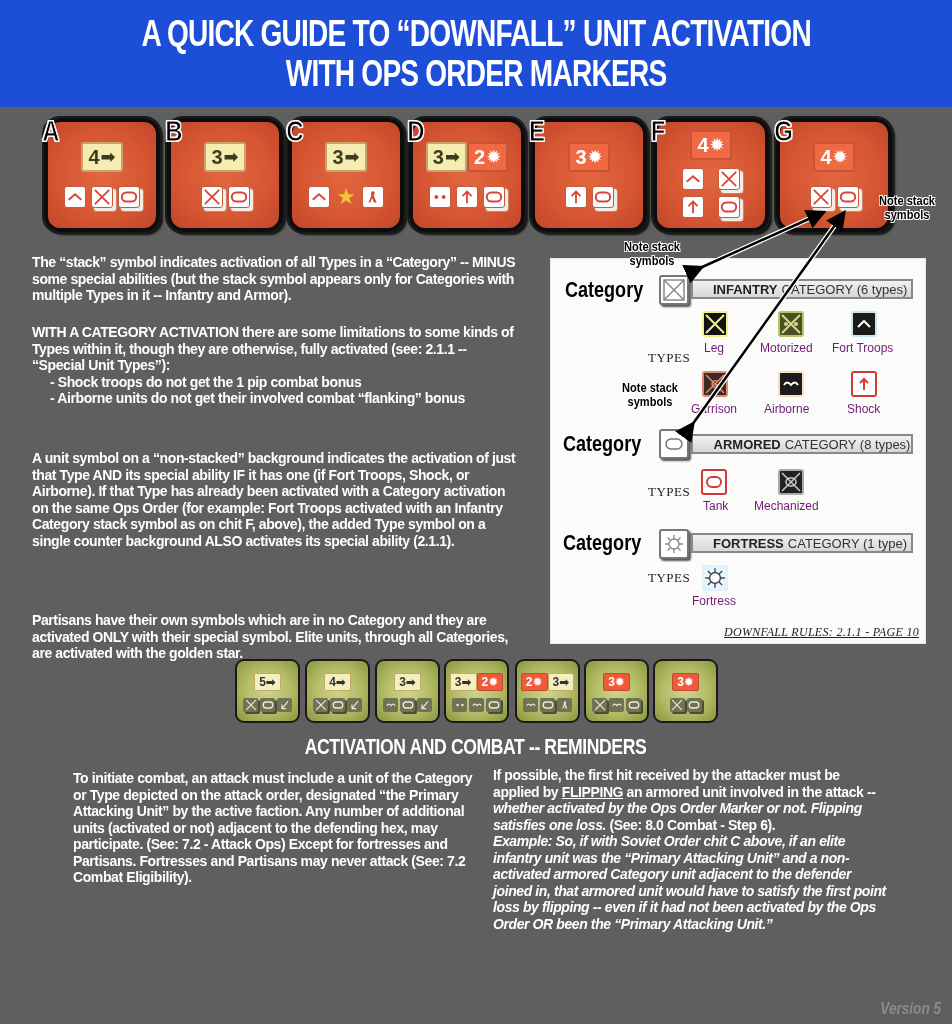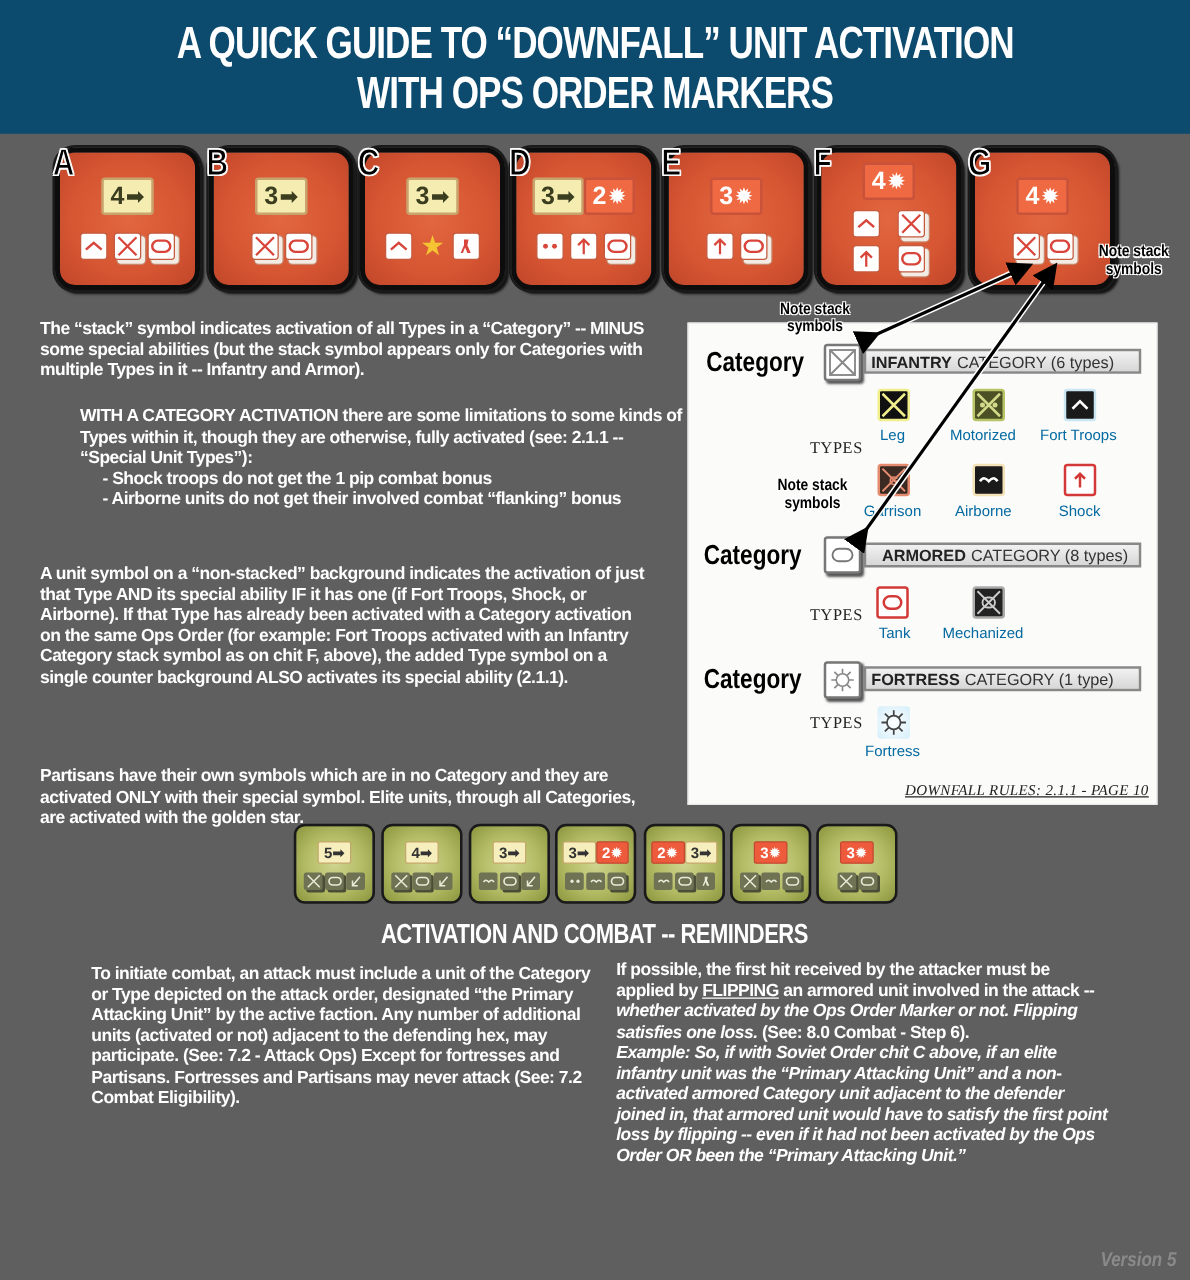--- a/index.html
+++ b/index.html
@@ -5,21 +5,21 @@
   * { box-sizing: border-box; margin: 0; padding: 0; }
   html, body { width: 952px; height: 1024px; overflow: hidden; }
   body {
     background: #5f5f5f;
     font-family: "Liberation Sans", "DejaVu Sans", sans-serif;
     color: #ffffff;
     position: relative;
   }
   .header {
     position: absolute; left: 0; top: 0; width: 952px; height: 107px;
-    background: #0c4a6e;
+    background: #1d4ed8;
     display: flex; flex-direction: column; align-items: center; justify-content: center;
   }
   .header .line {
     font-family: "Liberation Sans", sans-serif;
     font-weight: bold;
     font-size: 36px;
     letter-spacing: -1px;
     line-height: 40px;
     transform: scaleX(0.78);
     white-space: nowrap;
@@ -79,32 +79,32 @@
     position: absolute; font-family: "Liberation Sans", sans-serif; font-weight: bold;
     font-size: 22px; color: #000; transform: scaleX(0.82); transform-origin: left center;
   }
   .cat-box {
     position: absolute; width: 30px; height: 30px; background: #fff;
     border: 2px solid #777; border-radius: 3px; box-shadow: 2px 2px 2px #555;
     display: flex; align-items: center; justify-content: center;
   }
   .cat-bar {
     position: absolute; height: 20px; background: linear-gradient(#f1f1f1, #d7d7d7);
-    border: 2px solid #888; font-size: 13px; color: #333; padding-left: 4px;
+    border: 2px solid #888; font-size: 13px; color: #333; padding-left: 20px;
     display: flex; align-items: center; white-space: nowrap;
   }
   .cat-bar b { margin-right: 4px; color: #222; }
   .types-label {
     position: absolute; font-family: "Liberation Serif", serif; font-size: 13px; color: #222; letter-spacing: 0.5px;
   }
   .type-icon {
     position: absolute; width: 26px; height: 26px; border-radius: 3px;
     display: flex; align-items: center; justify-content: center;
   }
-  .type-name { position: absolute; font-size: 12px; color: #0369a1; white-space: nowrap; }
+  .type-name { position: absolute; font-size: 12px; color: #701a75; white-space: nowrap; }
   .ref-caption {
     position: absolute; right: 6px; bottom: 3px; font-family: "Liberation Serif", serif;
     font-style: italic; font-size: 12px; color: #222; text-decoration: underline; letter-spacing: 0.3px;
   }
   .note {
     position: absolute; font-weight: bold; font-size: 13px; line-height: 14px; text-align: center;
     color: #000; transform: scaleX(0.85);
     text-shadow: 1px 1px 0 #fff, -1px -1px 0 #fff, 1px -1px 0 #fff, -1px 1px 0 #fff;
     z-index: 6;
   }
@@ -296,21 +296,21 @@
       </div>
     </div>
     <div class="chit-letter" style="left: 772px;">G</div>
   </div>
 
 <div class="note" style="left:862px; top:194px;"><span>Note stack symbols</span></div>
 <div class="note" style="left:612px; top:240px; width:80px;"><span>Note stack symbols</span></div>
 <div class="note" style="left:610px; top:381px; width:80px;"><span>Note stack symbols</span></div>
 
 <div class="para" style="left:32px; top:254px; width:490px;">The “stack” symbol indicates activation of all Types in a “Category” -- MINUS some special abilities (but the stack symbol appears only for Categories with multiple Types in it  -- Infantry and Armor).</div>
-<div class="para" style="left:32px; top:324px; width:490px;margin-left:32px;">
+<div class="para" style="left:32px; top:324px; width:490px;">
   <span>WITH A CATEGORY ACTIVATION there are some limitations to some kinds of Types within it, though they are otherwise, fully activated (see: 2.1.1 -- “Special Unit Types”):</span>
   <span class="indent">- Shock troops do not get the 1 pip combat bonus</span>
   <span class="indent">- Airborne units do not get their involved combat “flanking” bonus</span>
 </div>
 <div class="para" style="left:32px; top:450px; width:490px;">A unit symbol on a “non-stacked” background indicates the activation of just that Type AND its special ability IF it has one (if Fort Troops, Shock, or Airborne). If that Type has already been activated with a Category activation on the same Ops Order (for example: Fort Troops activated with an Infantry Category stack symbol as on chit  F, above), the added Type symbol on a single counter background ALSO activates its special ability (2.1.1).</div>
 <div class="para" style="left:32px; top:592px; width:490px;margin-top:20px;">Partisans have their own symbols which are in no Category and they are activated ONLY with their special symbol. Elite units, through all Categories, are activated with the golden star.</div>
 
 <div class="ref-panel">
 
   <div class="cat-label" style="left:14px; top:18px;">Category</div>

